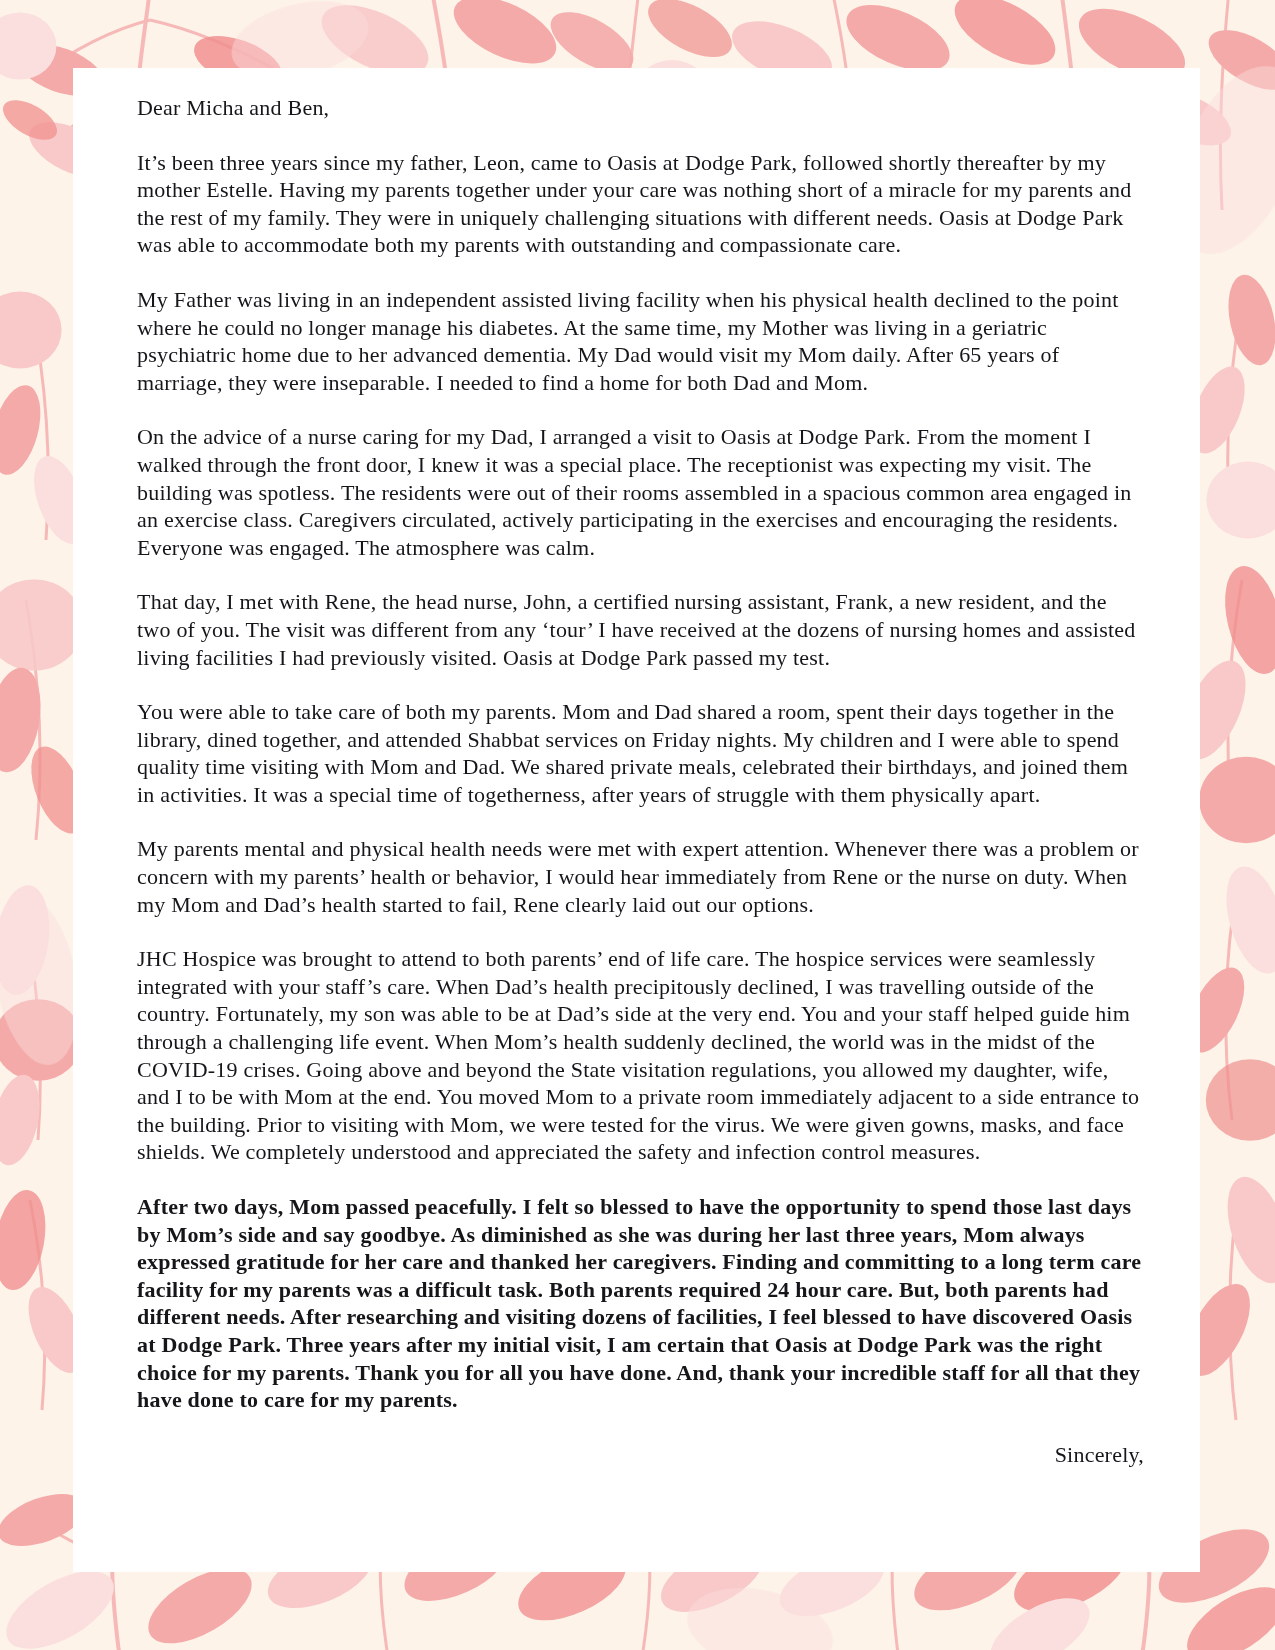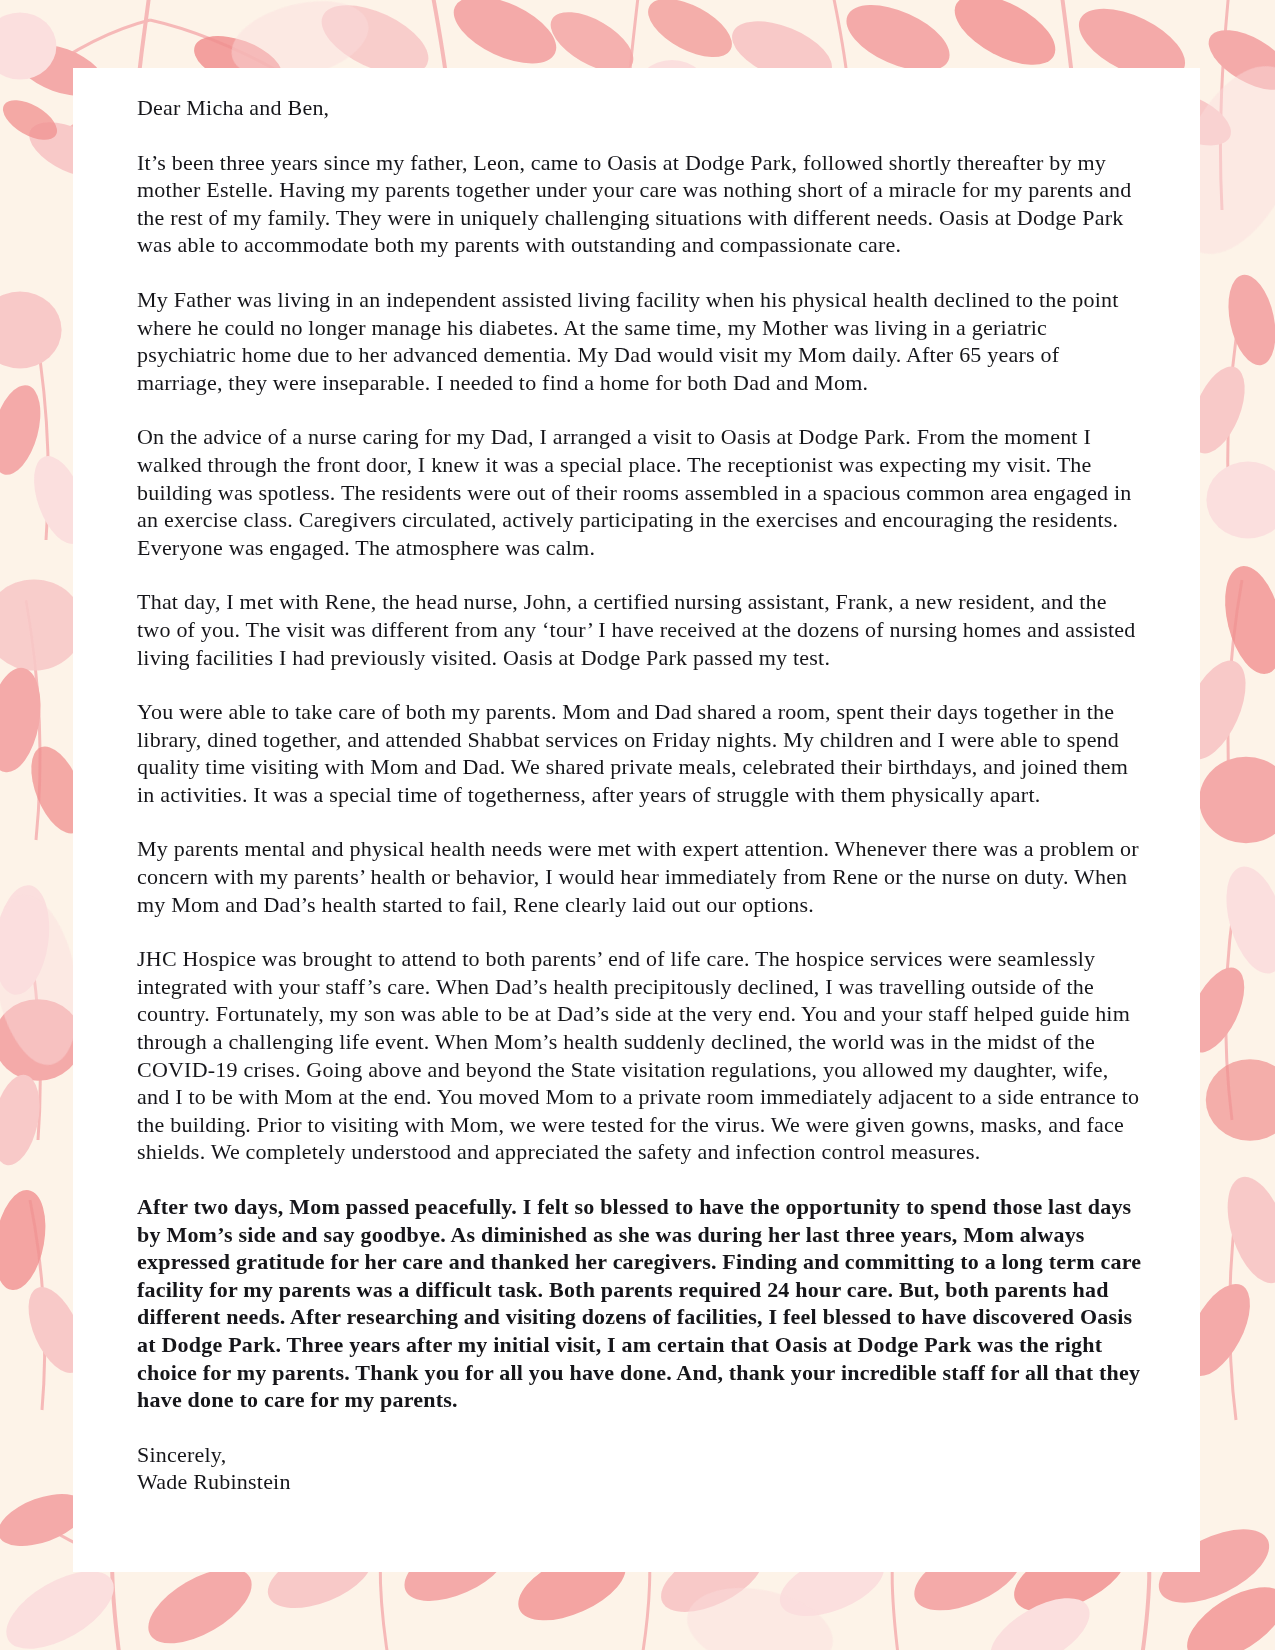--- a/index.html
+++ b/index.html
@@ -63,20 +63,21 @@
   }
   .letter-body p.tight {
     margin-bottom: 0;
     font-weight: bold;
   }
   .signoff {
     margin-top: 27px;
   }
   .signoff div {
     line-height: 27.6px;
+    text-align: right;
   }
 </style>
 </head>
 <body>
 
 <div class="page">
 
   <div class="floral-layer">
     <svg viewBox="0 0 1275 1650" xmlns="http://www.w3.org/2000/svg" aria-hidden="true">
       <defs>
@@ -354,19 +355,18 @@
       <p>My Father was living in an independent assisted living facility when his physical health declined to the point where he could no longer manage his diabetes. At the same time, my Mother was living in a geriatric psychiatric home due to her advanced dementia. My Dad would visit my Mom daily. After 65 years of marriage, they were inseparable. I needed to find a home for both Dad and Mom.</p>
       <p>On the advice of a nurse caring for my Dad, I arranged a visit to Oasis at Dodge Park. From the moment I walked through the front door, I knew it was a special place. The receptionist was expecting my visit. The building was spotless. The residents were out of their rooms assembled in a spacious common area engaged in an exercise class. Caregivers circulated, actively participating in the exercises and encouraging the residents. Everyone was engaged. The atmosphere was calm.</p>
       <p>That day, I met with Rene, the head nurse, John, a certified nursing assistant, Frank, a new resident, and the two of you. The visit was different from any ‘tour’ I have received at the dozens of nursing homes and assisted living facilities I had previously visited. Oasis at Dodge Park passed my test.</p>
       <p>You were able to take care of both my parents. Mom and Dad shared a room, spent their days together in the library, dined together, and attended Shabbat services on Friday nights. My children and I were able to spend quality time visiting with Mom and Dad. We shared private meals, celebrated their birthdays, and joined them in activities. It was a special time of togetherness, after years of struggle with them physically apart.</p>
       <p>My parents mental and physical health needs were met with expert attention. Whenever there was a problem or concern with my parents’ health or behavior, I would hear immediately from Rene or the nurse on duty. When my Mom and Dad’s health started to fail, Rene clearly laid out our options.</p>
       <p>JHC Hospice was brought to attend to both parents’ end of life care. The hospice services were seamlessly integrated with your staff’s care. When Dad’s health precipitously declined, I was travelling outside of the country. Fortunately, my son was able to be at Dad’s side at the very end. You and your staff helped guide him through a challenging life event. When Mom’s health suddenly declined, the world was in the midst of the COVID-19 crises. Going above and beyond the State visitation regulations, you allowed my daughter, wife, and I to be with Mom at the end. You moved Mom to a private room immediately adjacent to a side entrance to the building. Prior to visiting with Mom, we were tested for the virus. We were given gowns, masks, and face shields. We completely understood and appreciated the safety and infection control measures.</p>
       <p class="tight">After two days, Mom passed peacefully. I felt so blessed to have the opportunity to spend those last days by Mom’s side and say goodbye. As diminished as she was during her last three years, Mom always expressed gratitude for her care and thanked her caregivers. Finding and committing to a long term care facility for my parents was a difficult task. Both parents required 24 hour care. But, both parents had different needs. After researching and visiting dozens of facilities, I feel blessed to have discovered Oasis at Dodge Park. Three years after my initial visit, I am certain that Oasis at Dodge Park was the right choice for my parents. Thank you for all you have done. And, thank your incredible staff for all that they have done to care for my parents.</p>
 
       <div class="signoff">
         <div>Sincerely,</div>
-        <div>Wade Rubinstein</div>
       </div>
 
     </div>
   </div>
 
 </div>
 
 </body></html>

